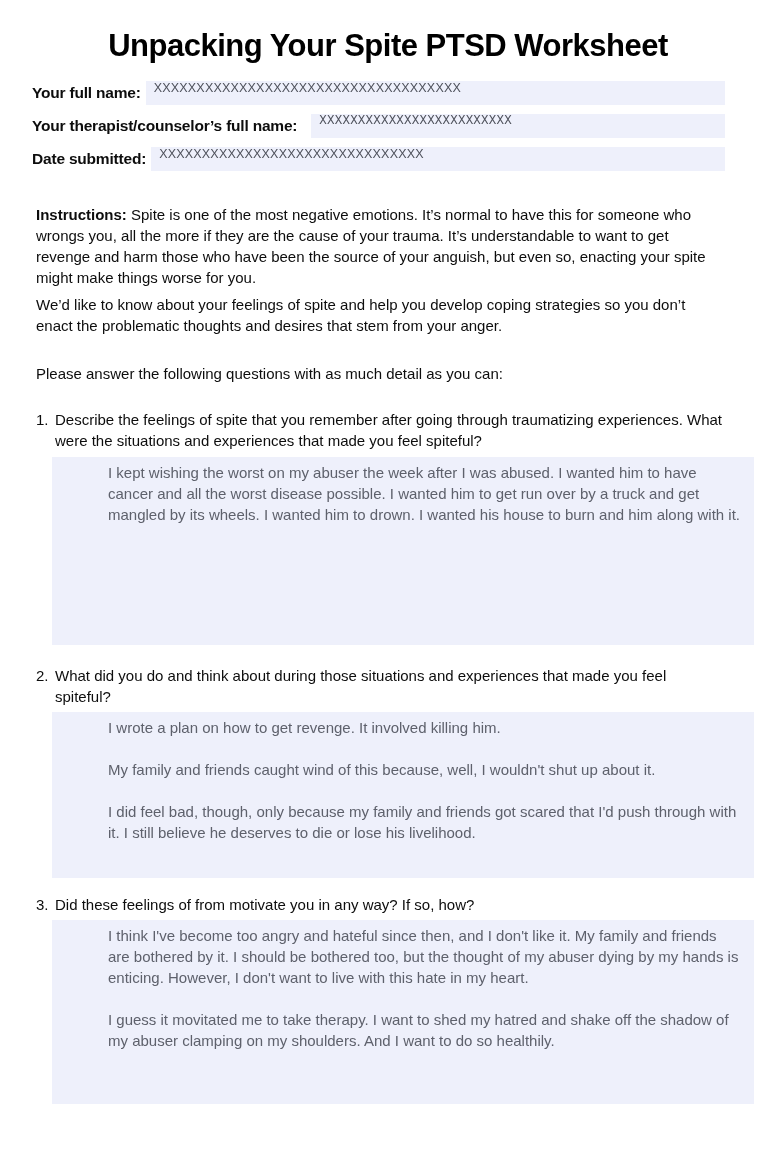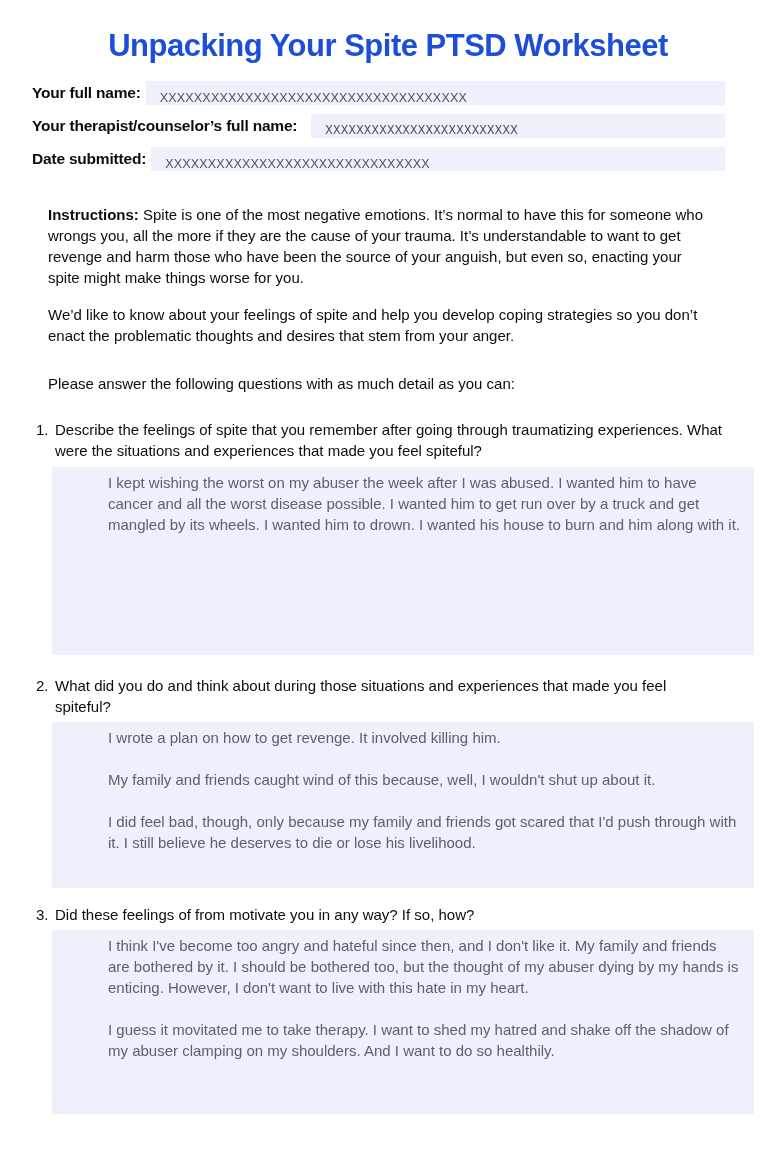--- a/index.html
+++ b/index.html
@@ -13,49 +13,49 @@
   }
   .page { padding-top: 28px; }
 
   .title {
     font-size: 31px;
     line-height: 36px;
     font-weight: bold;
     text-align: center;
     margin: 0;
     letter-spacing: -0.5px;
-    color: #1d4ed8;
+    color: #000000;
   }
 
   
   .fields { margin: 17px 51px 0 32px; }
   .field-row { display: flex; align-items: center; height: 24px; margin-bottom: 9px; }
   .field-label { font-weight: bold; font-size: 15.5px; white-space: nowrap; letter-spacing: -0.2px; }
   .field-box {
     flex: 1;
     margin-left: 5px;
     background: var(--field-bg, #eef0fb);
     height: 24px;
     display: flex;
-    align-items: flex-end;
-    padding-left: 14px;
+    align-items: flex-start;
+    padding-left: 8px;
     box-sizing: border-box;
   }
   .field-box.gap-lg { margin-left: 14px; font-family: Liberation Mono, monospace; }
   .field-value {
     font-size: 12.5px;
     color: var(--placeholder-text, #4f525c);
     letter-spacing: 0.2px;
     white-space: nowrap;
     overflow: hidden;
   }
 
   
   .instructions { margin: 33px 50px 0 32px; font-size: 15px; line-height: 21px; }
-  .instructions p { margin: 16px; }
+  .instructions p { margin: 4px; }
   .instructions .para2 { margin-top: 6px; }
   .instructions .prompt { margin-top: 27px; }
   .bold { font-weight: bold; }
 
   
   .questions { margin: 25px 22px 0 36px; }
   .q-line { display: flex; font-size: 15px; line-height: 21px; }
   .q-num { flex: none; width: 19px; }
   .q-text { flex: 1; padding-right: 30px; }
   .question-2 { margin-top: 20px; }

